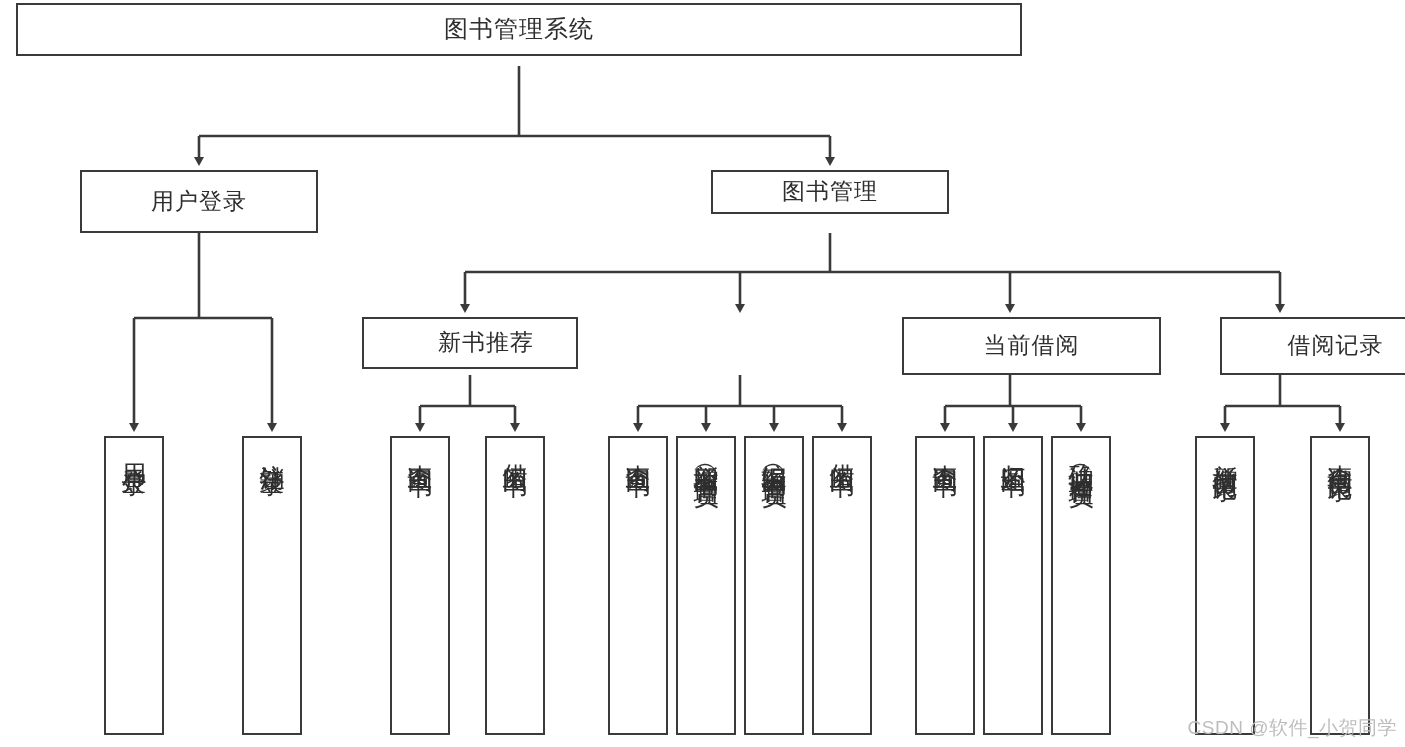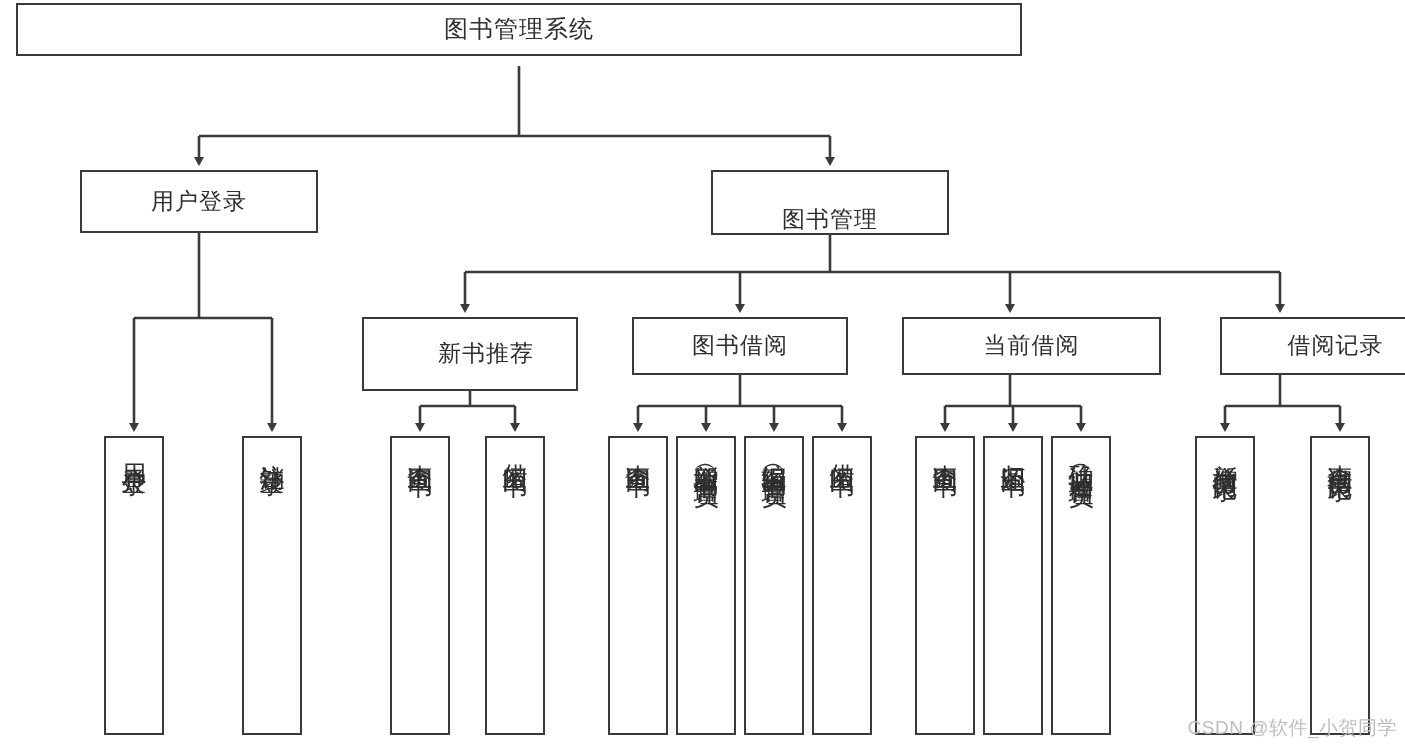--- a/index.html
+++ b/index.html
@@ -136,29 +136,26 @@
     </g>
   </svg>
 
   <div class="node horiz root" style="left:16px; top:3px; width:1006px; height:53px;">
     <span class="label">图书管理系统</span>
   </div>
 
   <div class="node horiz" style="left:80px; top:170px; width:238px; height:63px;">
     <span class="label">用户登录</span>
   </div>
-  <div class="node horiz" style="left:711px; top:170px; width:238px; height:65px;align-items:flex-end;">
+  <div class="node horiz" style="left:711px; top:170px; width:238px; height:44px;">
     <span class="label">图书管理</span>
   </div>
 
-  <div class="node horiz" style="left:362px; top:317px; width:216px; height:74px;padding-left:32px;">
+  <div class="node horiz" style="left:362px; top:317px; width:216px; height:52px;padding-left:32px;">
     <span class="label">新书推荐</span>
-  </div>
-  <div class="node horiz" style="left:632px; top:317px; width:216px; height:58px;">
-    <span class="label">图书借阅</span>
   </div>
   <div class="node horiz" style="left:902px; top:317px; width:259px; height:58px;">
     <span class="label">当前借阅</span>
   </div>
   <div class="node horiz" style="left:1220px; top:317px; width:231px; height:58px;">
     <span class="label">借阅记录</span>
   </div>
 
   <div class="node vert" style="left:104px; top:436px; width:60px; height:299px;">
     <span class="label">用户登录</span>

